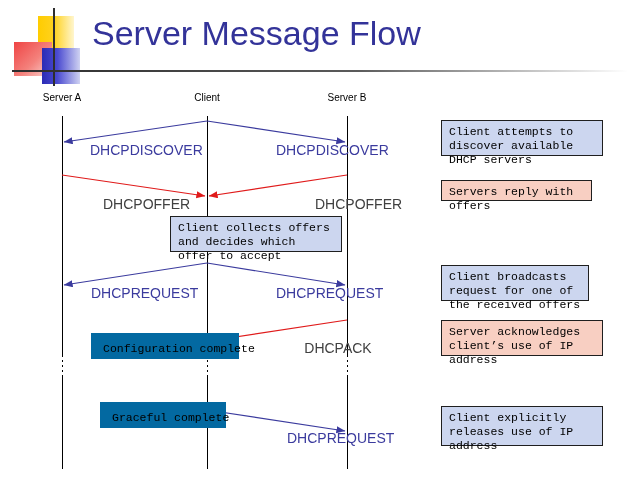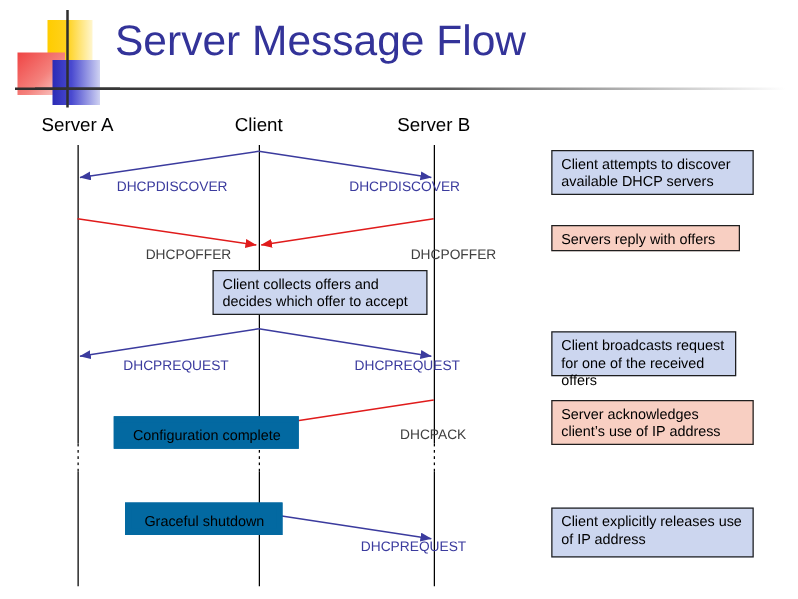--- a/index.html
+++ b/index.html
@@ -64,21 +64,21 @@
     left: 28px;
     top: 70px;
     width: 600px;
     height: 2px;
     background: linear-gradient(to right, #2e2e2e 0%, #5b5b5b 55%, #ffffff 100%);
   }
 
   
   .col-head {
     position: absolute;
-    font-size: 15px;
+    font-size: 10px;
     color: #000000;
     white-space: nowrap;
     transform: translateX(-50%);
   }
 
   
   .lifeline {
     position: absolute;
     width: 1px;
     background: #000000;
@@ -97,37 +97,38 @@
     left: 0;
     top: 0;
     width: 638px;
     height: 479px;
     pointer-events: none;
   }
 
   
   .msg-label {
     position: absolute;
-    font-size: 11px;
-    text-align: right;
+    font-size: 14px;
+    text-align: center;
     line-height: 15px;
     transform: translateX(-50%);
     white-space: normal;
   }
   .msg-blue { color: #3b3b9e; }
   .msg-red  { color: #404040; }
 
   
   .note {
     position: absolute;
     font-size: 11.5px;
     line-height: 14px;
     padding: 4px 6px 12px 7px;
     box-sizing: border-box;
     color: #000000;
+    font-family: Liberation Mono, monospace;
   }
   .note-blue {
     background: #ccd6ef;
     border: 1px solid #1f1f1f;
   }
   .note-pink {
     background: #f8cfc2;
     border: 1px solid #1f1f1f;
   }
   .note-grey {
@@ -214,17 +215,17 @@
   <div class="note note-pink" style="left:441px; top:180px; width:151px; height:21px;">Servers reply with offers</div>
 
   <div class="note note-blue" style="left:170px; top:216px; width:172px; height:36px;">Client collects offers and decides which offer to accept</div>
 
   <div class="note note-blue" style="left:441px; top:265px; width:148px; height:36px;">Client broadcasts request for one of the received offers</div>
 
   <div class="note note-pink" style="left:441px; top:320px; width:162px; height:36px;">Server acknowledges client’s use of IP address</div>
 
   <div class="note note-grey" style="left:91px; top:333px; width:148px; height:22px; line-height:14px;">Configuration complete</div>
 
-  <div class="note note-grey" style="left:100px; top:402px; width:126px; height:22px; line-height:14px;">Graceful shutdown</div>
+  <div class="note note-grey" style="left:100px; top:402px; width:126px; height:22px; line-height:14px;">Graceful complete</div>
 
   <div class="note note-blue" style="left:441px; top:406px; width:162px; height:40px;">Client explicitly releases use of IP address</div>
 
 </div>
 
 </body></html>

